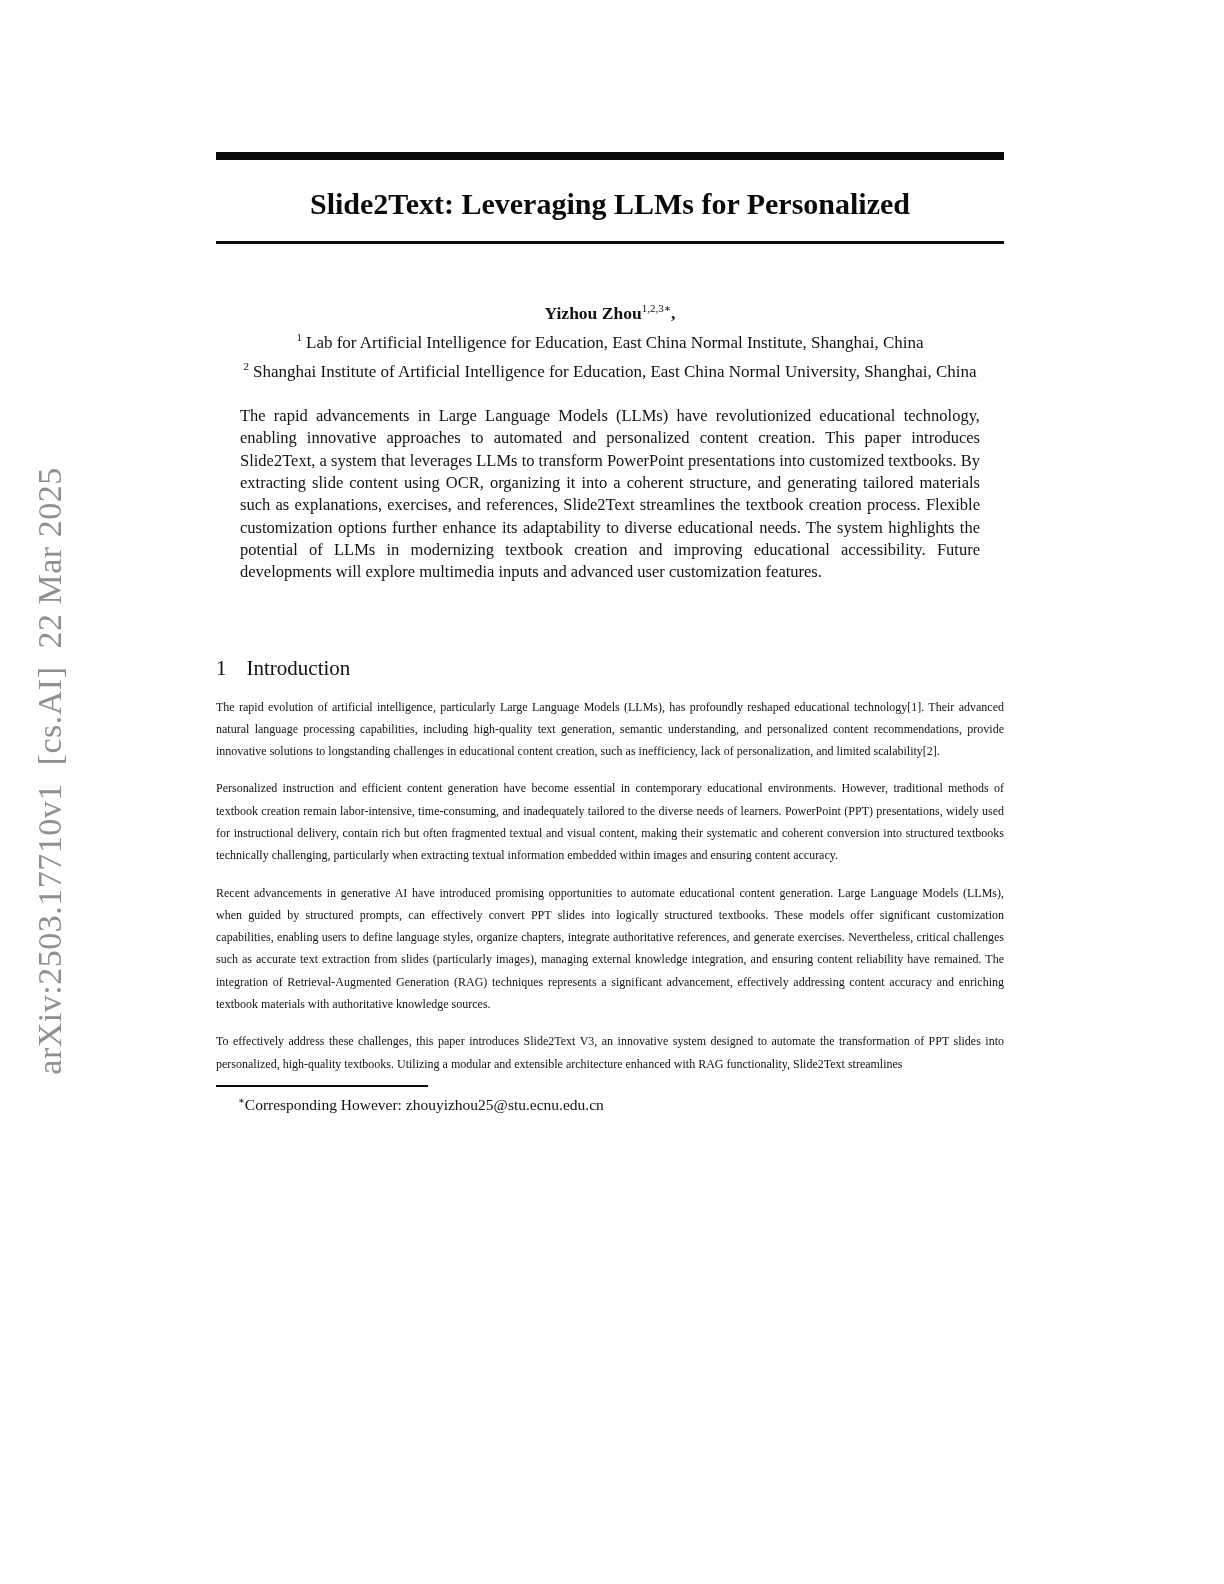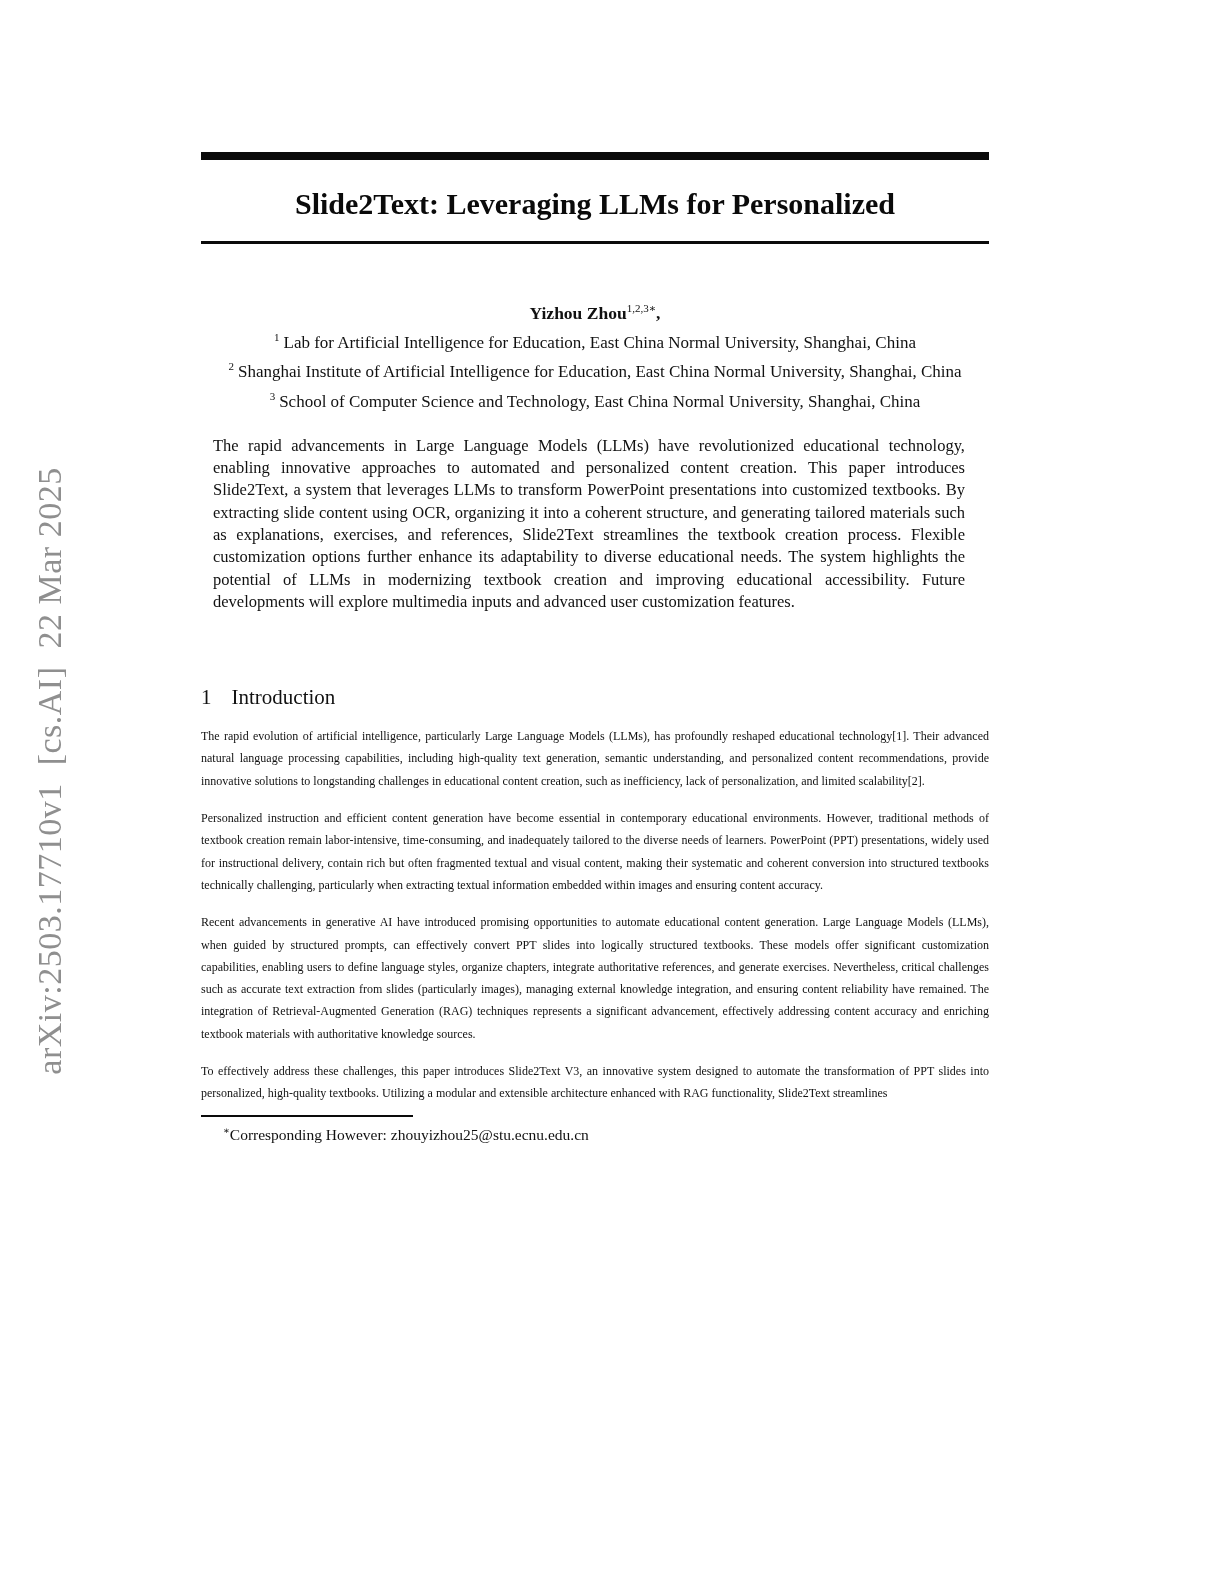--- a/index.html
+++ b/index.html
@@ -23,21 +23,21 @@
     height: 46px;
     transform: rotate(-90deg);
     text-align: center;
     font-size: 34px;
     color: #8f8f8f;
     white-space: pre;
     letter-spacing: 0.5px;
   }
   .content {
     position: absolute;
-    left: 201px;
+    left: 216px;
     top: 0;
     width: 788px;
   }
   .rule-thick {
     margin-top: 152px;
     height: 8px;
     background: #0a0a0a;
   }
   .title {
     margin-top: 24px;
@@ -67,21 +67,21 @@
     line-height: 24px;
   }
   .affil-line sup { font-size: 11px; margin-right: 4px; }
   .abstract-heading {
     margin-top: 56px;
     text-align: center;
     font-weight: bold;
     font-size: 19px;
   }
   .abstract-body {
-    margin: 21px 24px 0 12px;
+    margin: 21px 24px 0 24px;
     font-size: 16.5px;
     line-height: 22.3px;
     text-align: justify;
   }
   .section-heading {
     margin-top: 72px;
     font-weight: normal;
     font-size: 21px;
   }
   .section-heading .sec-num { margin-right: 20px; }
@@ -121,27 +121,24 @@
       <span>Slide2Text: Leveraging LLMs for Personalized</span><br>
     </h1>
 
     <div class="rule-thin"></div>
 
     <div class="author-block">
       <div class="author-line">
         <span>Yizhou Zhou</span><sup>1,2,3∗</sup><span>,</span>
       </div>
       <div class="affil-line">
-        <sup>1</sup><span>Lab for Artificial Intelligence for Education, East China Normal University, Shanghai, China</span>
+        <sup>1</sup><span>Lab for Artificial Intelligence for Education, East China Normal Institute, Shanghai, China</span>
       </div>
       <div class="affil-line">
         <sup>2</sup><span>Shanghai Institute of Artificial Intelligence for Education, East China Normal University, Shanghai, China</span>
-      </div>
-      <div class="affil-line">
-        <sup>3</sup><span>School of Computer Science and Technology, East China Normal University, Shanghai, China</span>
       </div>
     </div>
 
     <div class="abstract-body">The rapid advancements in Large Language Models (LLMs) have revolutionized educational technology, enabling innovative approaches to automated and personalized content creation. This paper introduces Slide2Text, a system that leverages LLMs to transform PowerPoint presentations into customized textbooks. By extracting slide content using OCR, organizing it into a coherent structure, and generating tailored materials such as explanations, exercises, and references, Slide2Text streamlines the textbook creation process. Flexible customization options further enhance its adaptability to diverse educational needs. The system highlights the potential of LLMs in modernizing textbook creation and improving educational accessibility. Future developments will explore multimedia inputs and advanced user customization features.</div>
 
     <div class="section-heading">
       <span class="sec-num">1</span><span>Introduction</span>
     </div>
 
     <div class="para">The rapid evolution of artificial intelligence, particularly Large Language Models (LLMs), has profoundly reshaped educational technology[1]. Their advanced natural language processing capabilities, including high-quality text generation, semantic understanding, and personalized content recommendations, provide innovative solutions to longstanding challenges in educational content creation, such as inefficiency, lack of personalization, and limited scalability[2].</div>

